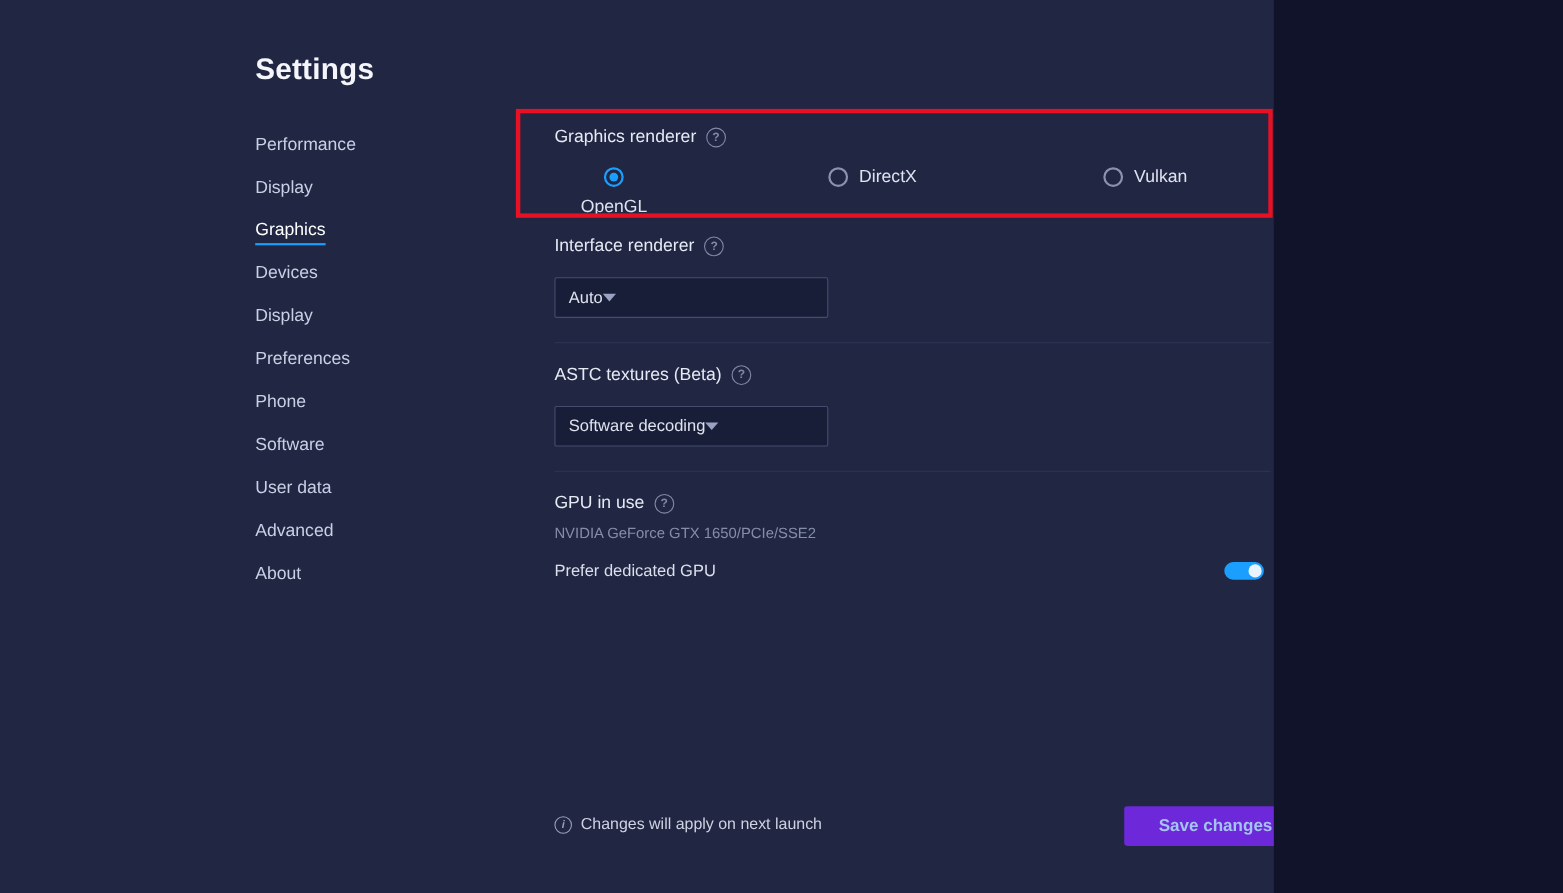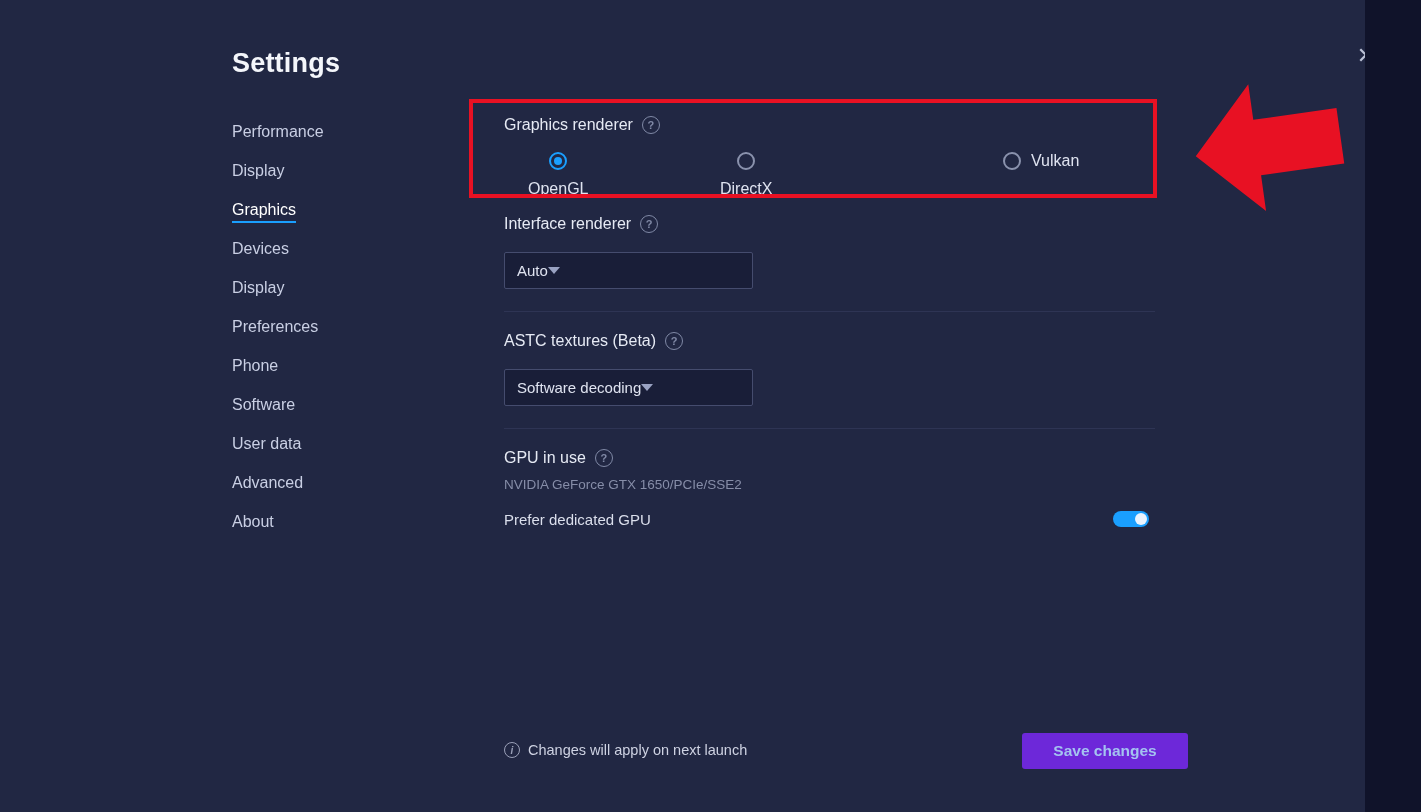--- a/index.html
+++ b/index.html
@@ -1,19 +1,19 @@
 <!DOCTYPE html>
 <html><head>
 <meta charset="utf-8">
 <style>
   * { box-sizing: border-box; }
   html,body { margin:0; padding:0; background:#10132a; }
   .screen {
     position: relative;
-    width: 1365px;
+    width: 1158px;
     height: 812px;
     background: #212743;
     font-family: "Liberation Sans", sans-serif;
     overflow: hidden;
     color: #e4e8f2;
   }
 
   
   .title {
     position: absolute; left: 232px; top: 48px;
@@ -159,21 +159,21 @@
   </div>
 
   <div class="label-row" style="left:504px; top:116px;">
     <span class="lbl">Graphics renderer</span>
     <span class="help-icon">?</span>
   </div>
   <div class="radio-opt" style="left:528px; top:152px;flex-direction:column;">
     <span class="radio checked"></span>
     <span class="rlabel">OpenGL</span>
   </div>
-  <div class="radio-opt" style="left:720px; top:152px;flex-direction:column;">
+  <div class="radio-opt" style="left:753px; top:152px;">
     <span class="radio"></span>
     <span class="rlabel">DirectX</span>
   </div>
   <div class="radio-opt" style="left:1003px; top:152px;">
     <span class="radio"></span>
     <span class="rlabel">Vulkan</span>
   </div>
 
   <div class="label-row" style="left:504px; top:215px;">
     <span class="lbl">Interface renderer</span>

